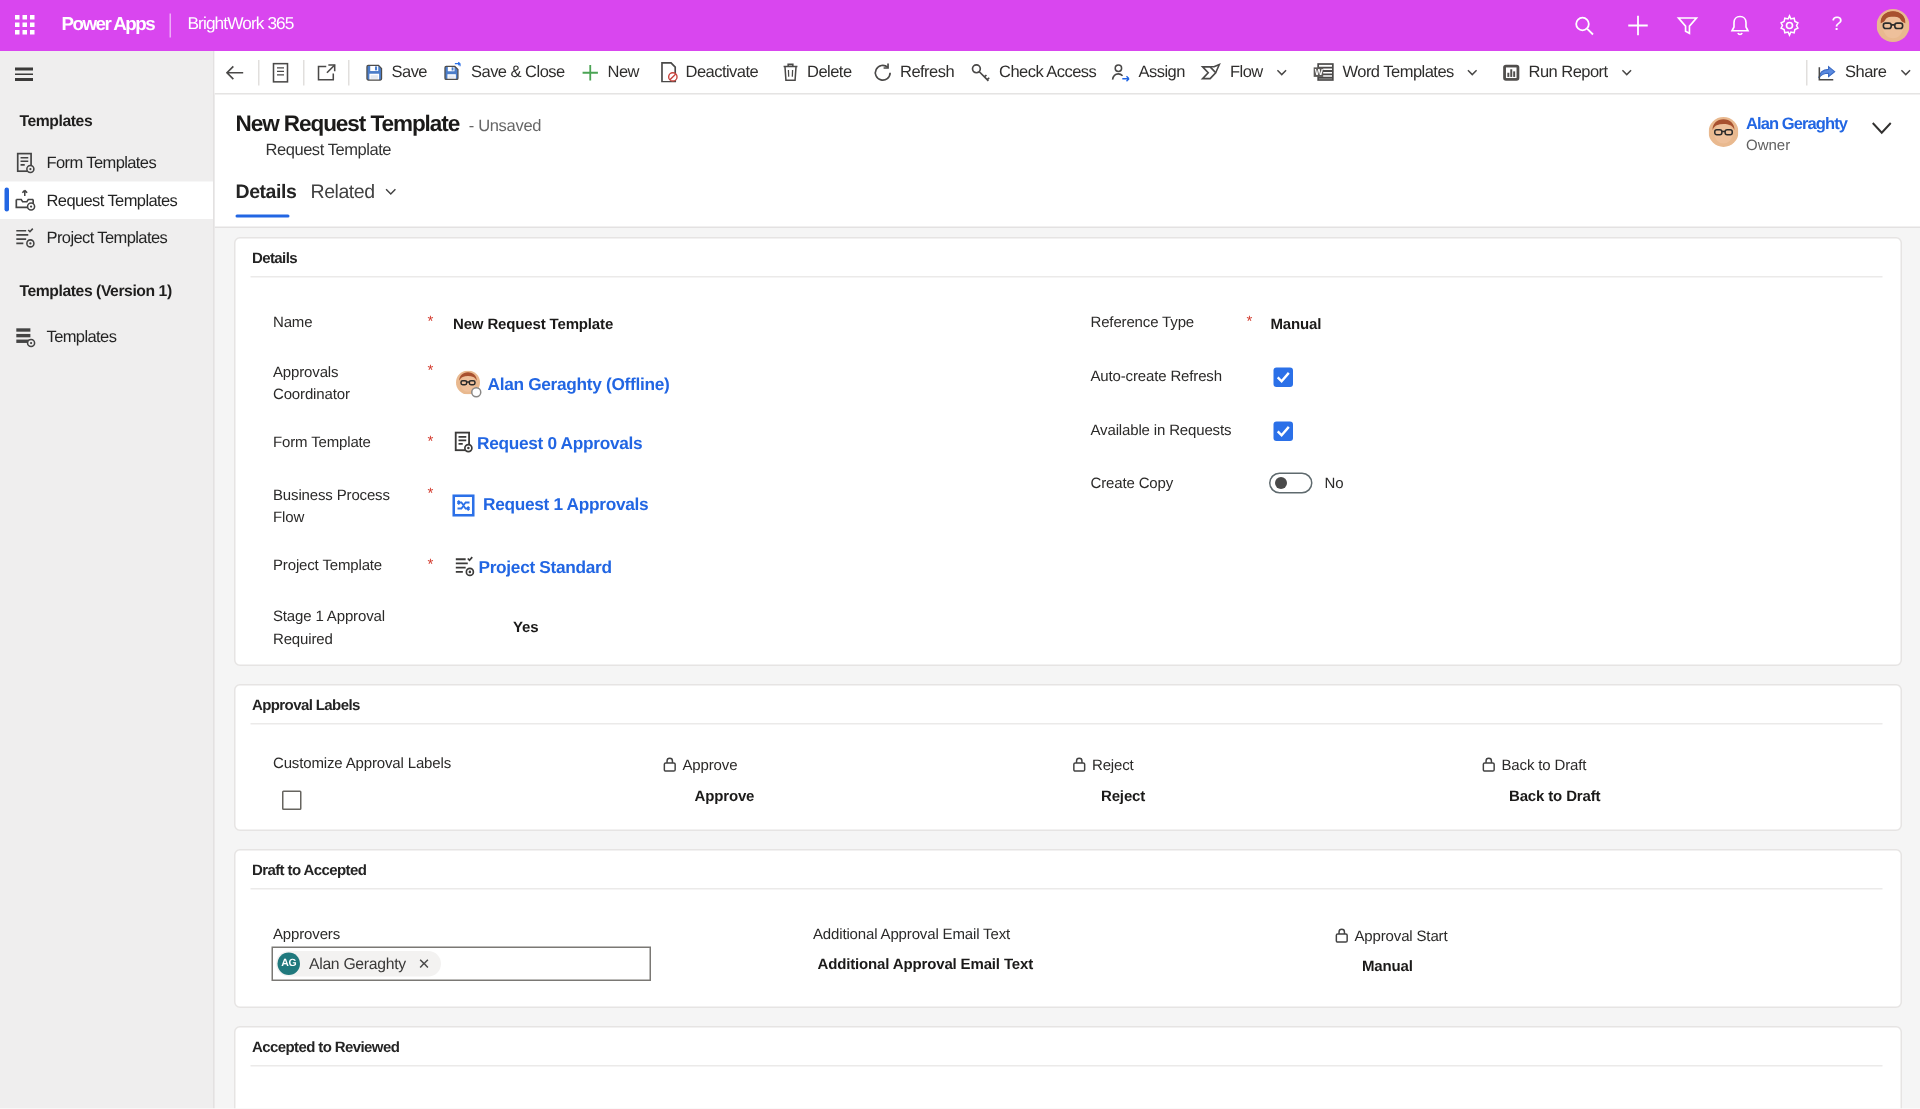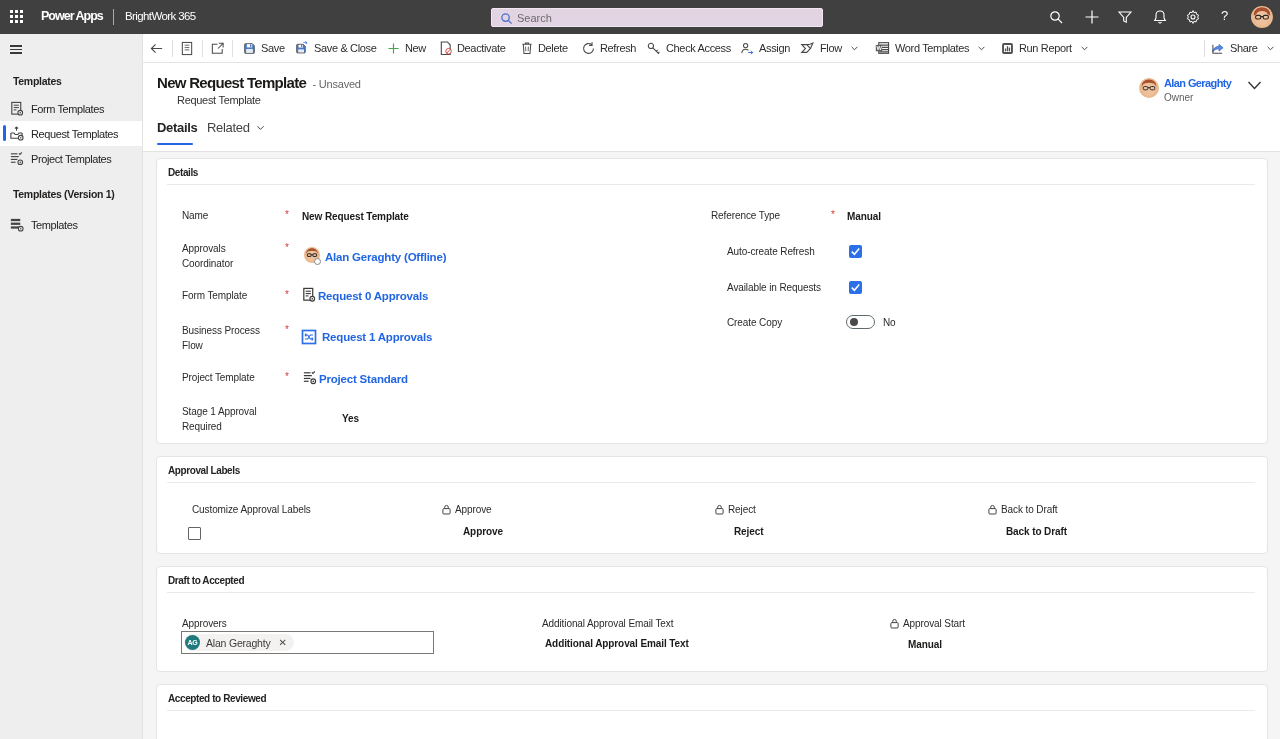--- a/index.html
+++ b/index.html
@@ -1,21 +1,21 @@
 <!DOCTYPE html>
 <html><head>
 <meta charset="utf-8">
 <style>
 * { margin:0; padding:0; box-sizing:border-box; }
 html,body { width:1280px; height:739px; overflow:hidden; }
 body { font-family:"Liberation Sans", sans-serif; color:#242424; }
 #page { position:relative; width:1280px; height:739px; background:#f5f5f5; overflow:hidden; }
 
 
-.topbar { position:absolute; top:0; left:0; width:1280px; height:34px; background:#404040; color:#fff; z-index:30; }
+.topbar { position:absolute; top:0; left:0; width:1280px; height:34px; background:#d946ef; color:#fff; z-index:30; }
 .waffle { position:absolute; left:10px; top:10px; width:13px; height:13px; }
 .waffle .dot { position:absolute; width:3px; height:3px; background:#fff; }
 .tb-brand { position:absolute; left:41px; top:9px; font-size:12.5px; font-weight:bold; letter-spacing:-1px; }
 .tb-div { position:absolute; left:113px; top:9px; width:1px; height:16px; background:rgba(255,255,255,0.55); }
 .tb-app { position:absolute; left:125px; top:10px; font-size:11.5px; letter-spacing:-0.6px; }
 .searchbox { position:absolute; left:491px; top:8px; width:332px; height:19px; background:#e3d4e4; border:1px solid #f1e7f1; border-radius:2px; color:#6b6b6b; font-size:11px; }
 .searchbox svg { position:absolute; left:8px; top:3px; }
 .searchbox span { position:absolute; left:25px; top:3px; }
 .tb-ic { position:absolute; top:9px; width:16px; height:16px; }
 .avatar-t { position:absolute; left:1251px; top:6px; width:22px; height:22px; border-radius:50%; overflow:hidden; }
@@ -88,27 +88,20 @@
       <div class="dot" style="left:0;top:5px"></div>
         <div class="dot" style="left:5px;top:5px"></div>
         <div class="dot" style="left:10px;top:5px"></div>
       <div class="dot" style="left:0;top:10px"></div>
         <div class="dot" style="left:5px;top:10px"></div>
         <div class="dot" style="left:10px;top:10px"></div>
     </div>
     <div class="tb-brand">Power Apps</div>
     <div class="tb-div"></div>
     <div class="tb-app">BrightWork 365</div>
-    <div class="searchbox">
-      <svg width="13" height="13" viewBox="0 0 14 14">
-          <circle cx="6" cy="6" r="4" fill="none" stroke="#4a6fc9" stroke-width="1.4"></circle>
-          <line x1="9" y1="9" x2="12.5" y2="12.5" stroke="#4a6fc9" stroke-width="1.4"></line>
-        </svg>
-      <span>Search</span>
-    </div>
     <svg class="tb-ic" style="left:1048px" viewBox="0 0 16 16">
         <circle cx="7" cy="7" r="4.2" fill="none" stroke="#fff" stroke-width="1.2"></circle>
         <line x1="10.2" y1="10.2" x2="14" y2="14" stroke="#fff" stroke-width="1.2"></line>
       </svg>
     <svg class="tb-ic" style="left:1084px" viewBox="0 0 16 16">
         <path d="M8 1.5v13M1.5 8h13" stroke="#fff" stroke-width="1.2"></path>
       </svg>
     <svg class="tb-ic" style="left:1117px" viewBox="0 0 16 16">
         <path d="M2 3h12l-4.7 5.4v4.8l-2.6-1.3V8.4z" fill="none" stroke="#fff" stroke-width="1.1"></path>
       </svg>
@@ -361,21 +354,21 @@
         <line x1="2" y1="12" x2="7" y2="12" stroke="#3b3a39" stroke-width="1.3"></line>
         <path d="M10.5 2.5l1.2 1.2 2-2.2" fill="none" stroke="#3b3a39" stroke-width="1.2"></path>
         <circle cx="12" cy="12" r="2.5" fill="#fff" stroke="#3b3a39" stroke-width="1.2"></circle>
         <circle cx="12" cy="12" r="0.9" fill="#3b3a39"></circle>
       </svg>
     <div class="link" style="left:162px; top:214px;">Project Standard</div>
 
     <div class="lbl" style="left:25px; top:246px; line-height:14.5px;">Stage 1 Approval<br>Required</div>
     <div class="val" style="left:145px; top:254px;margin-left:40px;">Yes</div>
 
-    <div class="lbl" style="left:554px; top:51px;">Reference Type</div>
+    <div class="lbl" style="left:570px; top:51px;">Reference Type</div>
     <div class="req" style="left:674px; top:50px;">*</div>
     <div class="val" style="left:690px; top:52px;">Manual</div>
 
     <div class="lbl" style="left:570px; top:87px;">Auto-create Refresh</div>
     <div class="cb" style="left:692px; top:86px;">
         <svg width="11" height="9" viewBox="0 0 11 9">
           <path d="M1.8 4.6l2.6 2.6L9.2 1.6" fill="none" stroke="#fff" stroke-width="1.6"></path>
         </svg>
       </div>
 
@@ -389,21 +382,21 @@
     <div class="lbl" style="left:570px; top:158px;">Create Copy</div>
     <div class="toggle" style="left:689px; top:156px;">
         <div class="knob"></div>
       </div>
     <div class="lbl" style="left:726px; top:158px;">No</div>
   </div>
 
   <div class="card" style="top:456px; height:98px;">
     <h3>Approval Labels</h3>
     <div class="hr"></div>
-    <div class="lbl" style="left:25px; top:47px;margin-left:10px;">Customize Approval Labels</div>
+    <div class="lbl" style="left:25px; top:47px;">Customize Approval Labels</div>
     <div class="cb empty" style="left:31px; top:70px;"></div>
 
     <div class="lbl" style="left:285px; top:47px;"><svg class="lock" width="9" height="11" viewBox="0 0 10 12">
           <rect x="1" y="5" width="8" height="6" rx="1" fill="none" stroke="#424242" stroke-width="1.1"></rect>
           <path d="M3 5V3.5a2 2 0 0 1 4 0V5" fill="none" stroke="#424242" stroke-width="1.1"></path>
         </svg>Approve</div>
     <div class="val" style="left:306px; top:69px;">Approve</div>
 
     <div class="lbl" style="left:558px; top:47px;"><svg class="lock" width="9" height="11" viewBox="0 0 10 12">
           <rect x="1" y="5" width="8" height="6" rx="1" fill="none" stroke="#424242" stroke-width="1.1"></rect>

